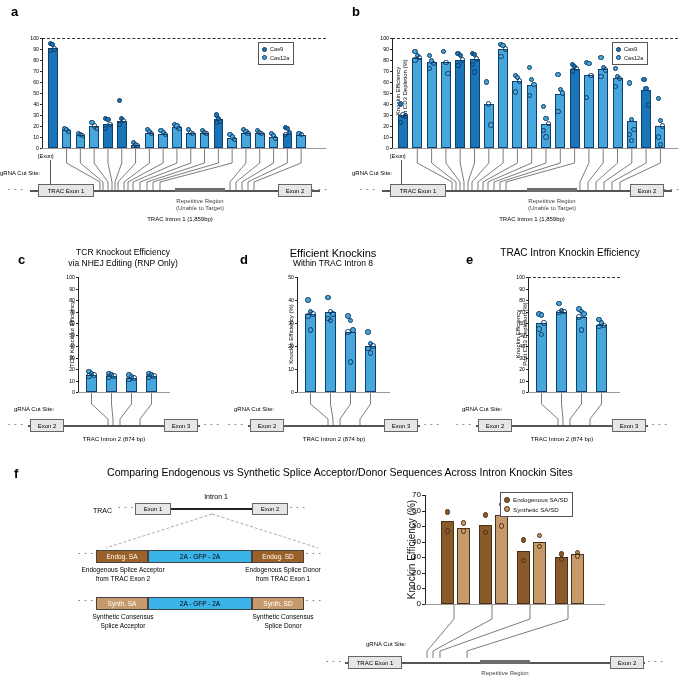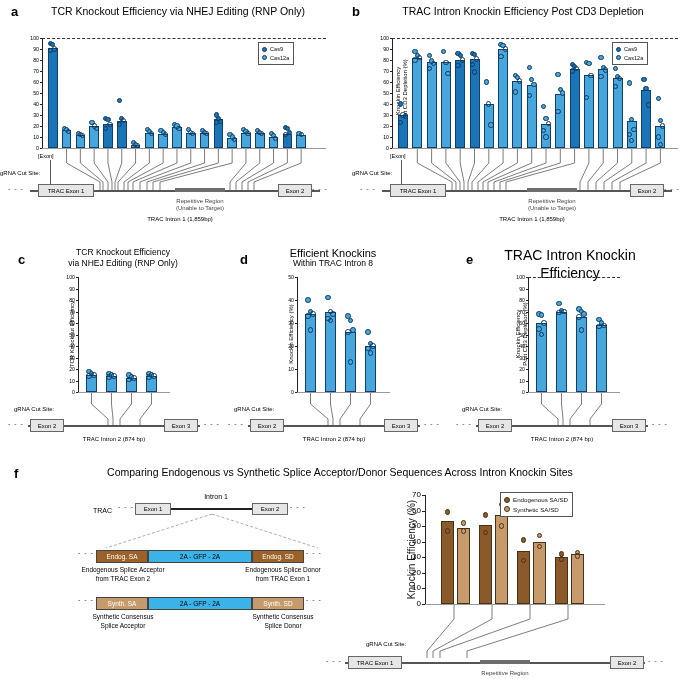--- a/index.html
+++ b/index.html
@@ -148,21 +148,20 @@
     color: #000;
   }
   .fplot-tick { position: absolute; font-size: 8px; color: #000; text-align: right; }
   .fplot-ylabel { position: absolute; font-size: 10px; white-space: nowrap; transform: rotate(-90deg); transform-origin: 50% 50%;}
 </style>
 </head>
 <body>
 
 <div id="figure">
     <div class="panel-letter" style="left: 11px; top: 4px;">a</div>
-    <div class="panel-title" style="left: 28px; top: 5px; width: 300px; font-size: 10.5px;">TCR Knockout Efficiency via NHEJ Editing (RNP Only)</div>
     <div class="axis-line" style="left: 42px; top: 38px; width: 1px; height: 110px;"></div>
     <div class="tick-mark" style="left: 39.5px; top: 148px;"></div>
     <div class="tick-label" style="left: 26px; top: 145px; width: 13px; font-size: 5.2px;">0</div>
     <div class="tick-mark" style="left: 39.5px; top: 137px;"></div>
     <div class="tick-label" style="left: 26px; top: 134px; width: 13px; font-size: 5.2px;">10</div>
     <div class="tick-mark" style="left: 39.5px; top: 126px;"></div>
     <div class="tick-label" style="left: 26px; top: 123px; width: 13px; font-size: 5.2px;">20</div>
     <div class="tick-mark" style="left: 39.5px; top: 115px;"></div>
     <div class="tick-label" style="left: 26px; top: 112px; width: 13px; font-size: 5.2px;">30</div>
     <div class="tick-mark" style="left: 39.5px; top: 104px;"></div>
@@ -298,21 +297,20 @@
       <path d="M204.55,0 L204.55,14 L147,33 L147,41" stroke="#444" fill="none" stroke-width="0.7"></path>
       <path d="M218.35000000000002,0 L218.35000000000002,14 L153,33 L153,41" stroke="#444" fill="none" stroke-width="0.7"></path>
       <path d="M232.15,0 L232.15,14 L160,33 L160,41" stroke="#444" fill="none" stroke-width="0.7"></path>
       <path d="M245.95000000000002,0 L245.95000000000002,14 L230,33 L230,41" stroke="#444" fill="none" stroke-width="0.7"></path>
       <path d="M259.75,0 L259.75,14 L236,33 L236,41" stroke="#444" fill="none" stroke-width="0.7"></path>
       <path d="M273.55,0 L273.55,14 L242,33 L242,41" stroke="#444" fill="none" stroke-width="0.7"></path>
       <path d="M287.35,0 L287.35,14 L248,33 L248,41" stroke="#444" fill="none" stroke-width="0.7"></path>
       <path d="M301.15,0 L301.15,14 L254,33 L254,41" stroke="#444" fill="none" stroke-width="0.7"></path>
     </svg>
     <div class="panel-letter" style="left: 352px; top: 4px;">b</div>
-    <div class="panel-title" style="left: 368px; top: 5px; width: 310px; font-size: 10.5px;">TRAC Intron Knockin Efficiency Post CD3 Depletion</div>
     <div class="axis-line" style="left: 392px; top: 38px; width: 1px; height: 110px;"></div>
     <div class="tick-mark" style="left: 389.5px; top: 148px;"></div>
     <div class="tick-label" style="left: 376px; top: 145px; width: 13px; font-size: 5.2px;">0</div>
     <div class="tick-mark" style="left: 389.5px; top: 137px;"></div>
     <div class="tick-label" style="left: 376px; top: 134px; width: 13px; font-size: 5.2px;">10</div>
     <div class="tick-mark" style="left: 389.5px; top: 126px;"></div>
     <div class="tick-label" style="left: 376px; top: 123px; width: 13px; font-size: 5.2px;">20</div>
     <div class="tick-mark" style="left: 389.5px; top: 115px;"></div>
     <div class="tick-label" style="left: 376px; top: 112px; width: 13px; font-size: 5.2px;">30</div>
     <div class="tick-mark" style="left: 389.5px; top: 104px;"></div>
@@ -581,21 +579,21 @@
     <div class="exon-box" style="left: 250px; top: 419px; width: 34px; height: 13px;">Exon 2</div>
     <div class="exon-box" style="left: 384px; top: 419px; width: 34px; height: 13px;">Exon 3</div>
     <div class="gene-caption dark" style="left: 243px; top: 436px; width: 182px;">TRAC Intron 2 (874 bp)</div>
     <svg class="leader-svg" width="690" height="40" style="left: 0px; top: 393px;">
       <path d="M310.5,0 L310.5,11 L328,26 L328,33" stroke="#444" fill="none" stroke-width="0.7"></path>
       <path d="M330.5,0 L330.5,11 L333,26 L333,33" stroke="#444" fill="none" stroke-width="0.7"></path>
       <path d="M350.5,0 L350.5,11 L340,26 L340,33" stroke="#444" fill="none" stroke-width="0.7"></path>
       <path d="M370.5,0 L370.5,11 L360,26 L360,33" stroke="#444" fill="none" stroke-width="0.7"></path>
     </svg>
     <div class="panel-letter" style="left: 466px; top: 252px;">e</div>
-    <div class="panel-title small-title" style="left: 480px; top: 247px; width: 180px; font-size: 14px;">TRAC Intron Knockin Efficiency</div>
+    <div class="panel-title small-title" style="left: 480px; top: 247px; width: 180px; font-size: 10px;">TRAC Intron Knockin Efficiency</div>
     <div class="axis-line" style="left: 528px; top: 277px; width: 1px; height: 115px;"></div>
     <div class="tick-mark" style="left: 525.5px; top: 392px;"></div>
     <div class="tick-label" style="left: 512px; top: 389px; width: 13px; font-size: 5.2px;">0</div>
     <div class="tick-mark" style="left: 525.5px; top: 380.5px;"></div>
     <div class="tick-label" style="left: 512px; top: 377.5px; width: 13px; font-size: 5.2px;">10</div>
     <div class="tick-mark" style="left: 525.5px; top: 369px;"></div>
     <div class="tick-label" style="left: 512px; top: 366px; width: 13px; font-size: 5.2px;">20</div>
     <div class="tick-mark" style="left: 525.5px; top: 357.5px;"></div>
     <div class="tick-label" style="left: 512px; top: 354.5px; width: 13px; font-size: 5.2px;">30</div>
     <div class="tick-mark" style="left: 525.5px; top: 346px;"></div>

